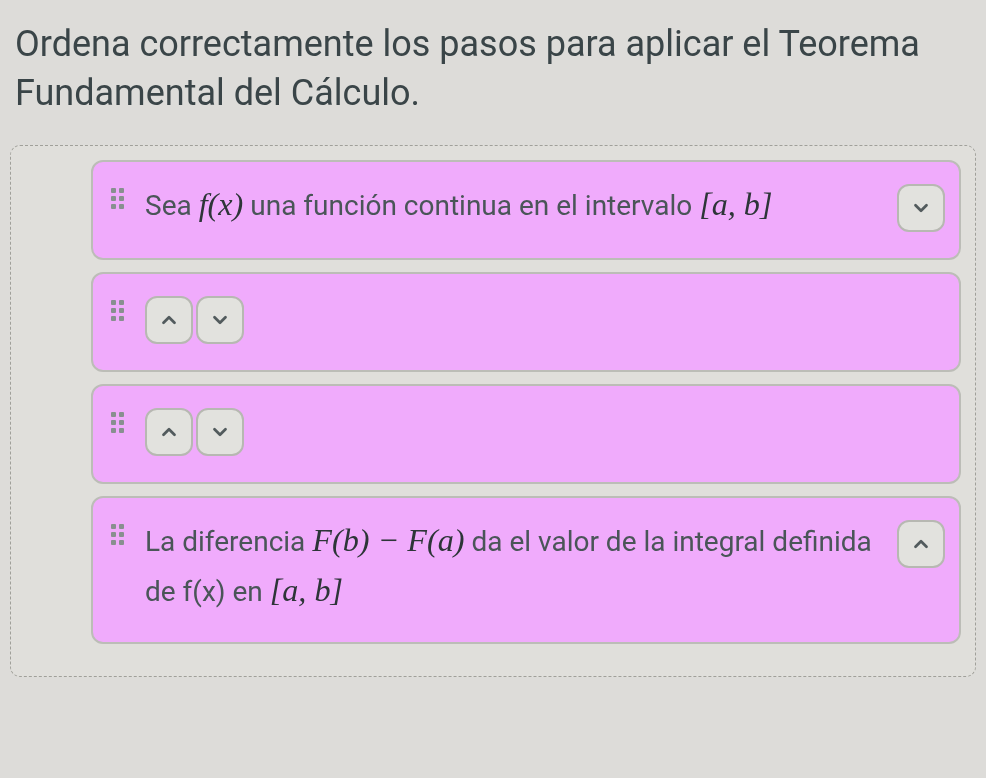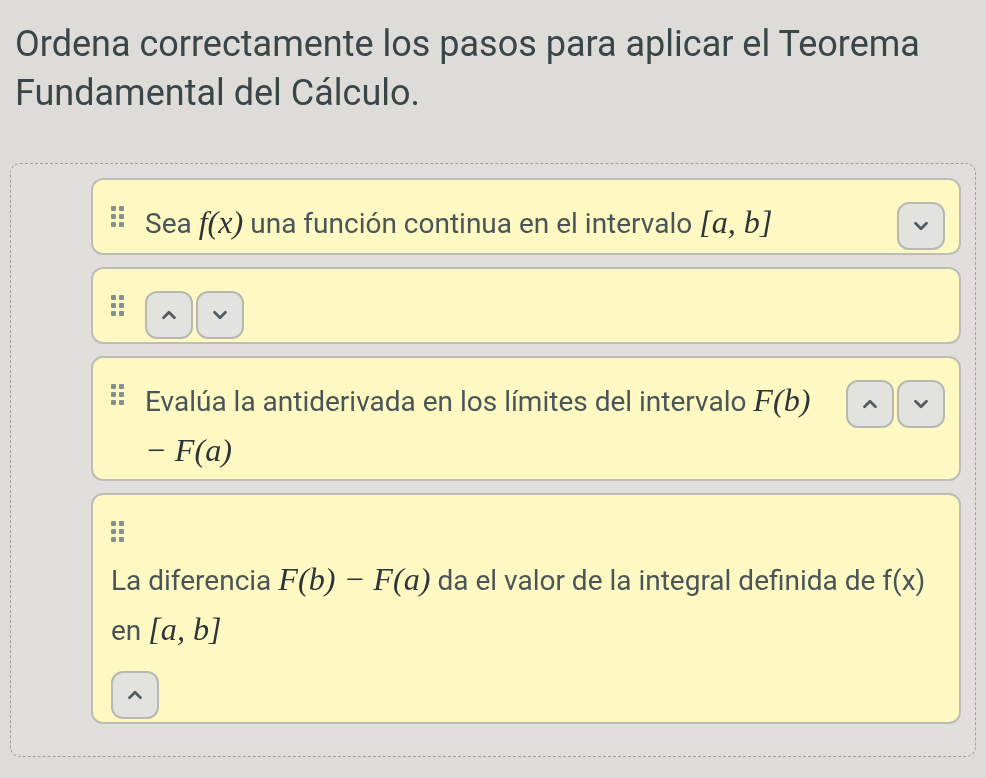--- a/index.html
+++ b/index.html
@@ -18,45 +18,44 @@
     
     .page-container {
       padding: 20px 10px;
     }
     
     .question-title {
       font-size: 36px;
       font-weight: 400;
       color: #3a4548;
       line-height: 1.35;
-      margin-bottom: 46px;
+      margin-bottom: 28px;
       padding: 0 5px;
     }
     
     .steps-container {
       border: 1px dashed #a0a09a;
       border-radius: 10px;
       padding: 14px 14px 14px 80px;
       background: #e0dfdb;
     }
     
     .step-card {
       display: flex;
       align-items: flex-start;
-      background: #fef9c3;
+      background: #f0abfc;
       border: 2px solid #bcbdb7;
       border-radius: 12px;
-      padding: 18px 14px 3px 18px;
+      padding: 18px 14px 26px 18px;
       margin-bottom: 12px;
       gap: 12px;
     }
     
     .step-card:last-child {
       margin-bottom: 18px;
-      flex-direction: column;
     }
     
     .drag-handle {
       flex-shrink: 0;
       width: 22px;
       height: 22px;
       display: grid;
       grid-template-columns: repeat(2, 5px);
       grid-template-rows: repeat(3, 5px);
       gap: 3px;
@@ -172,23 +171,20 @@
 
     <div class="step-card">
       <div class="drag-handle">
         <div class="drag-dot"></div>
           <div class="drag-dot"></div>
         <div class="drag-dot"></div>
           <div class="drag-dot"></div>
         <div class="drag-dot"></div>
           <div class="drag-dot"></div>
       </div>
-      <div class="step-text">
-        <span>Evalúa la antiderivada en los límites del intervalo </span><span class="math-var">F</span><span class="math-var">(b) − </span><span class="math-var">F</span><span class="math-var">(a)</span>
-      </div>
       <div class="controls">
         <button class="arrow-btn">
           <svg viewBox="0 0 24 24">
               <polyline points="6 15 12 9 18 15"></polyline>
             </svg>
         </button>
         <button class="arrow-btn">
           <svg viewBox="0 0 24 24">
               <polyline points="6 9 12 15 18 9"></polyline>
             </svg>

